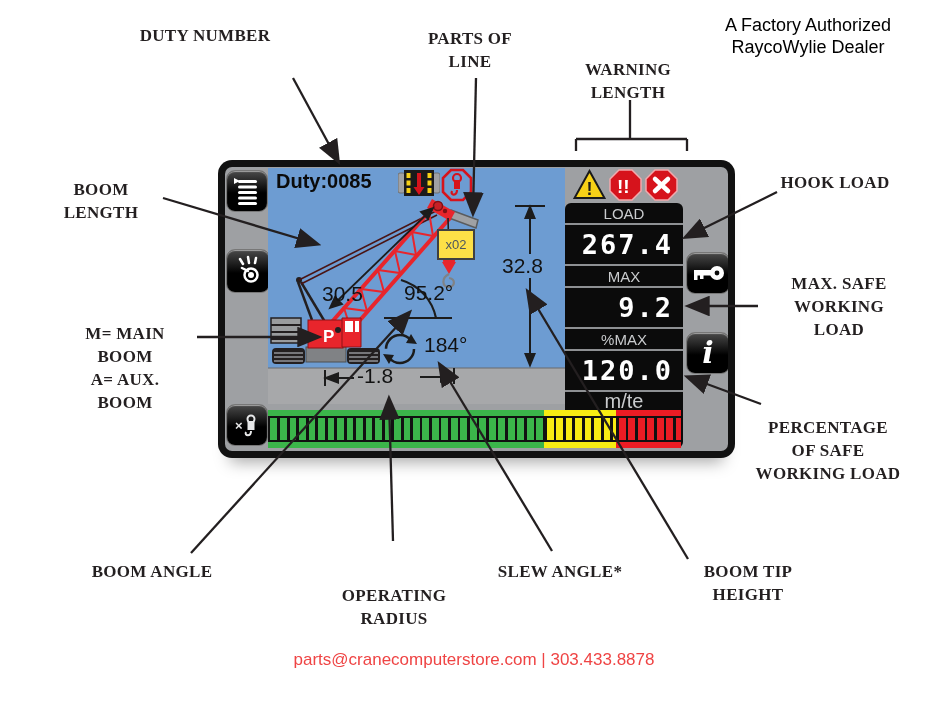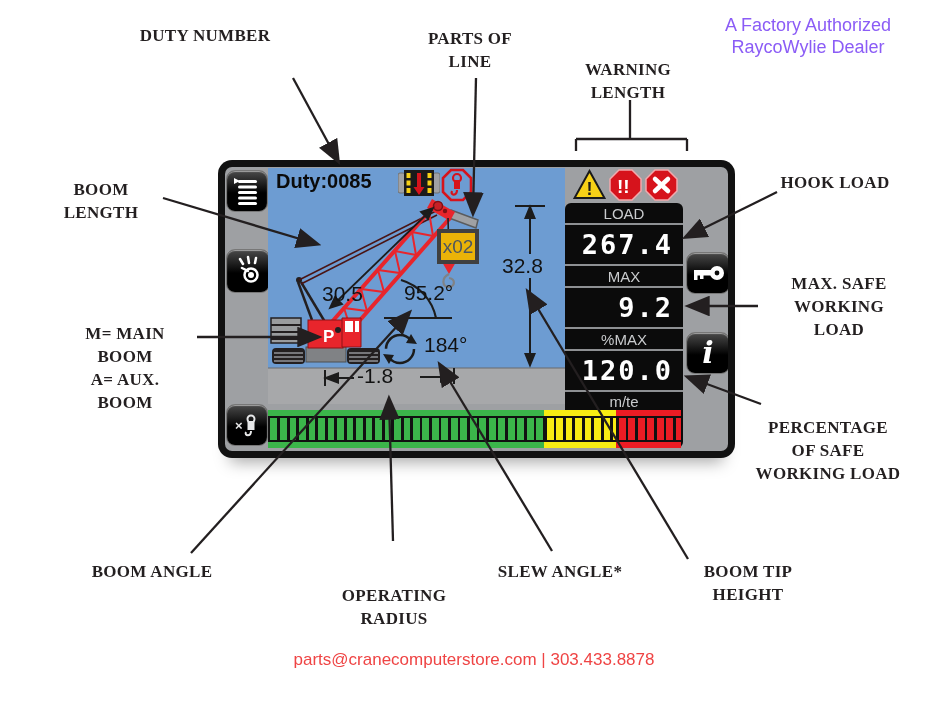--- a/index.html
+++ b/index.html
@@ -5,48 +5,48 @@
   html,body{margin:0;padding:0;background:#ffffff;}
   .page{position:relative;width:948px;height:717px;background:#fff;overflow:hidden;
         font-family:"Liberation Sans",sans-serif;}
   
   .callout{position:absolute;font-family:"Liberation Serif",serif;font-weight:bold;
            font-size:17px;line-height:23px;color:#231F20;text-align:center;letter-spacing:.3px;}
   .brand{position:absolute;left:676px;top:10px;width:264px;text-align:center;}
   .brand-name{font-family:"Liberation Sans",sans-serif;font-weight:bold;font-size:21px;
               color:#58595B;letter-spacing:.4px;}
   .brand-tagline{font-family:"Liberation Sans",sans-serif;font-size:18px;line-height:22px;
-                 color:#8b5cf6;margin-top:4px;}
+                 color:#000000;margin-top:4px;}
   .footer{position:absolute;left:0;top:650px;width:948px;text-align:center;
           font-size:17px;color:#ef4444;}
   
   .overlay{position:absolute;left:0;top:0;z-index:40;pointer-events:none;}
   
   .bezel{position:absolute;left:218px;top:160px;width:517px;height:298px;background:#111;
          border-radius:14px;box-shadow:0 16px 16px -12px rgba(0,0,0,.35);z-index:10;}
   .screen{position:absolute;left:7px;top:7px;width:503px;height:284px;background:#9EA0A3;
           border-radius:7px;overflow:hidden;}
   .scene{position:absolute;left:43px;top:1px;width:297px;height:236px;}
   .reading{position:absolute;font-size:21px;color:#121212;white-space:nowrap;}
   .duty{position:absolute;left:51px;top:3px;font-size:20px;font-weight:bold;color:#0b0b0b;}
-  .pol-box{position:absolute;left:169px;top:61px;width:34px;height:27px;background:#eab308;
-           border:4px solid #404040;display:flex;align-items:center;justify-content:center;
-           font-size:19px;color:#4D565F;}
+  .pol-box{position:absolute;left:169px;top:61px;width:34px;height:27px;background:#fde047;
+           border:2px solid #404040;display:flex;align-items:center;justify-content:center;
+           font-size:13px;color:#4D565F;}
   
   .btn{position:absolute;background:linear-gradient(#4a4a4a,#000 55%);border:1px solid #777;
        border-radius:9px;box-shadow:inset 0 1px 1px rgba(255,255,255,.5);}
   
   .panel{position:absolute;left:340px;top:36px;width:118px;height:245px;background:#0B0B0B;
          border-radius:6px;display:flex;flex-direction:column;}
   .cell{border-bottom:2px solid #8E9093;display:flex;align-items:center;justify-content:center;}
   .cell-label{height:20px;color:#C9CBCD;font-size:15px;}
   .cell-value{height:39px;justify-content:flex-end;padding-right:10px;color:#fff;
               font-family:"DejaVu Sans Mono",monospace;font-weight:bold;font-size:27px;
               letter-spacing:2px;}
-  .cell-units{height:18px;color:#C9CBCD;font-size:15px;border-bottom:none;}
+  .cell-units{height:18px;color:#C9CBCD;font-size:20px;border-bottom:none;}
   .alarms{position:absolute;left:348px;top:2px;display:flex;gap:3px;}
   
   .bar{position:absolute;left:43px;top:243px;width:413px;height:38px;display:flex;z-index:5;}
   .seg{position:relative;height:100%;}
   .seg .stripes{position:absolute;left:0;right:0;top:6px;bottom:6px;
       border-top:2.5px solid #111;border-bottom:2.5px solid #111;
       background:repeating-linear-gradient(90deg,#111 0 2.5px,transparent 2.5px 9.5px);}
   .seg-green{background:#3BB54A;}
   .seg-yellow{background:#F7EC13;}
   .seg-red{background:#EC1C24;}

